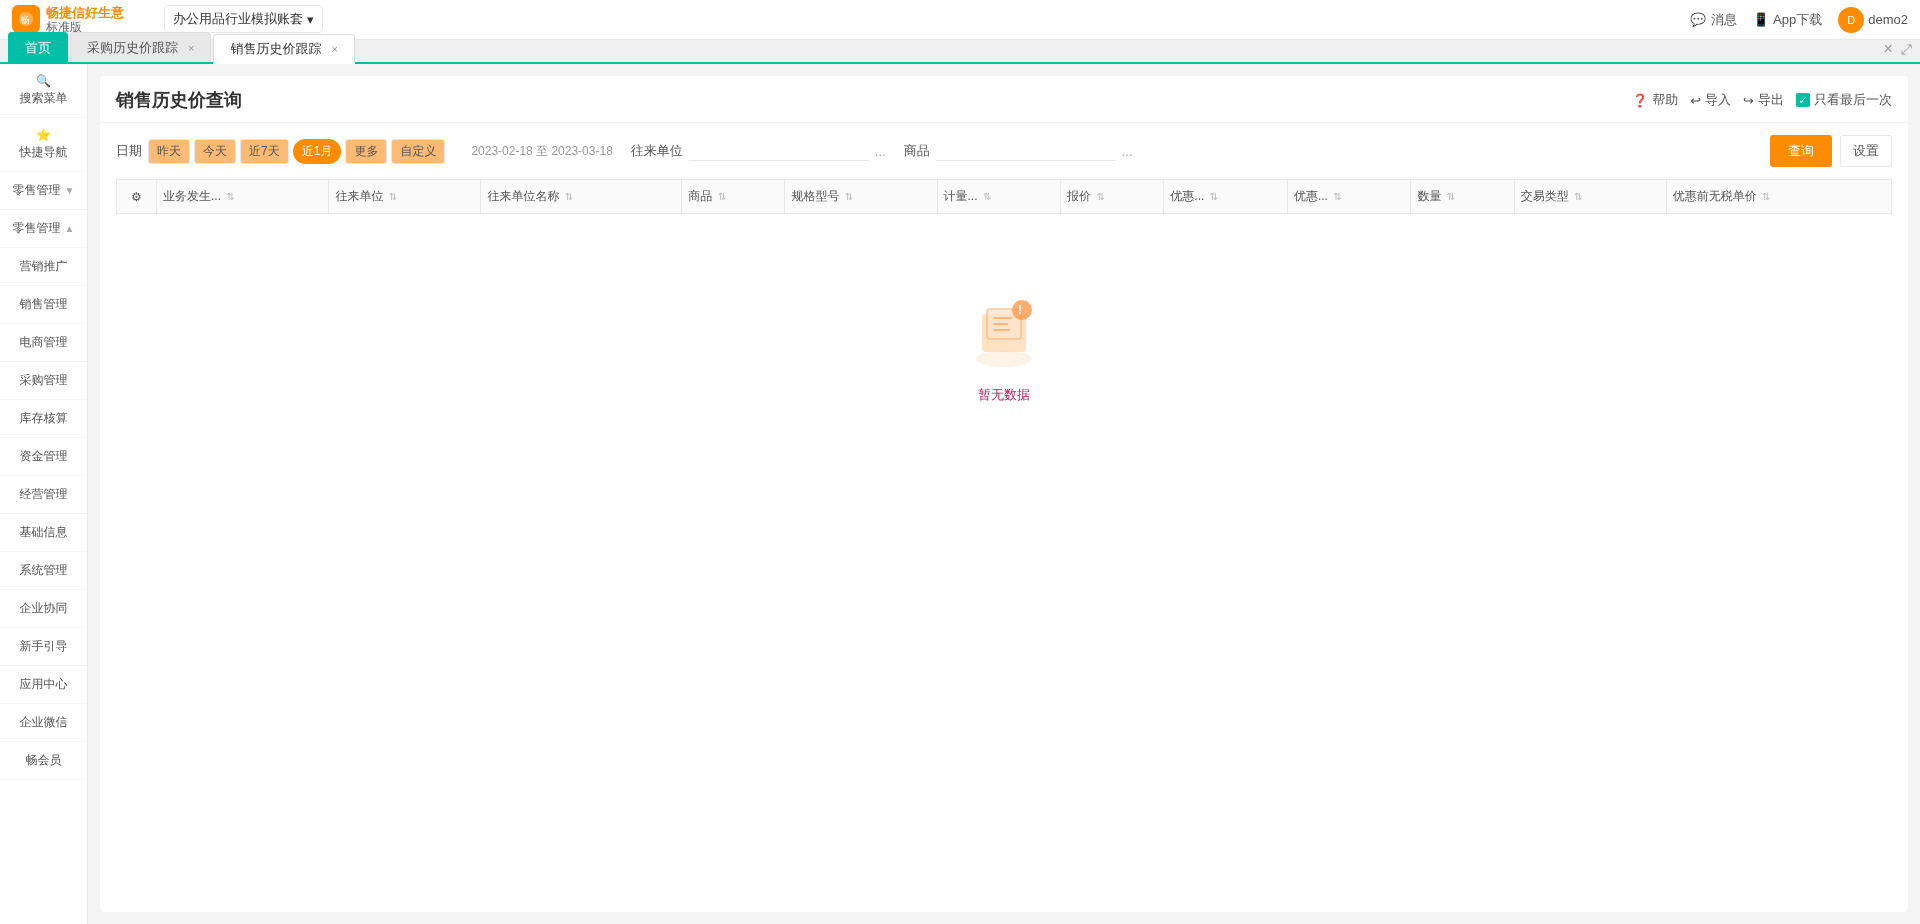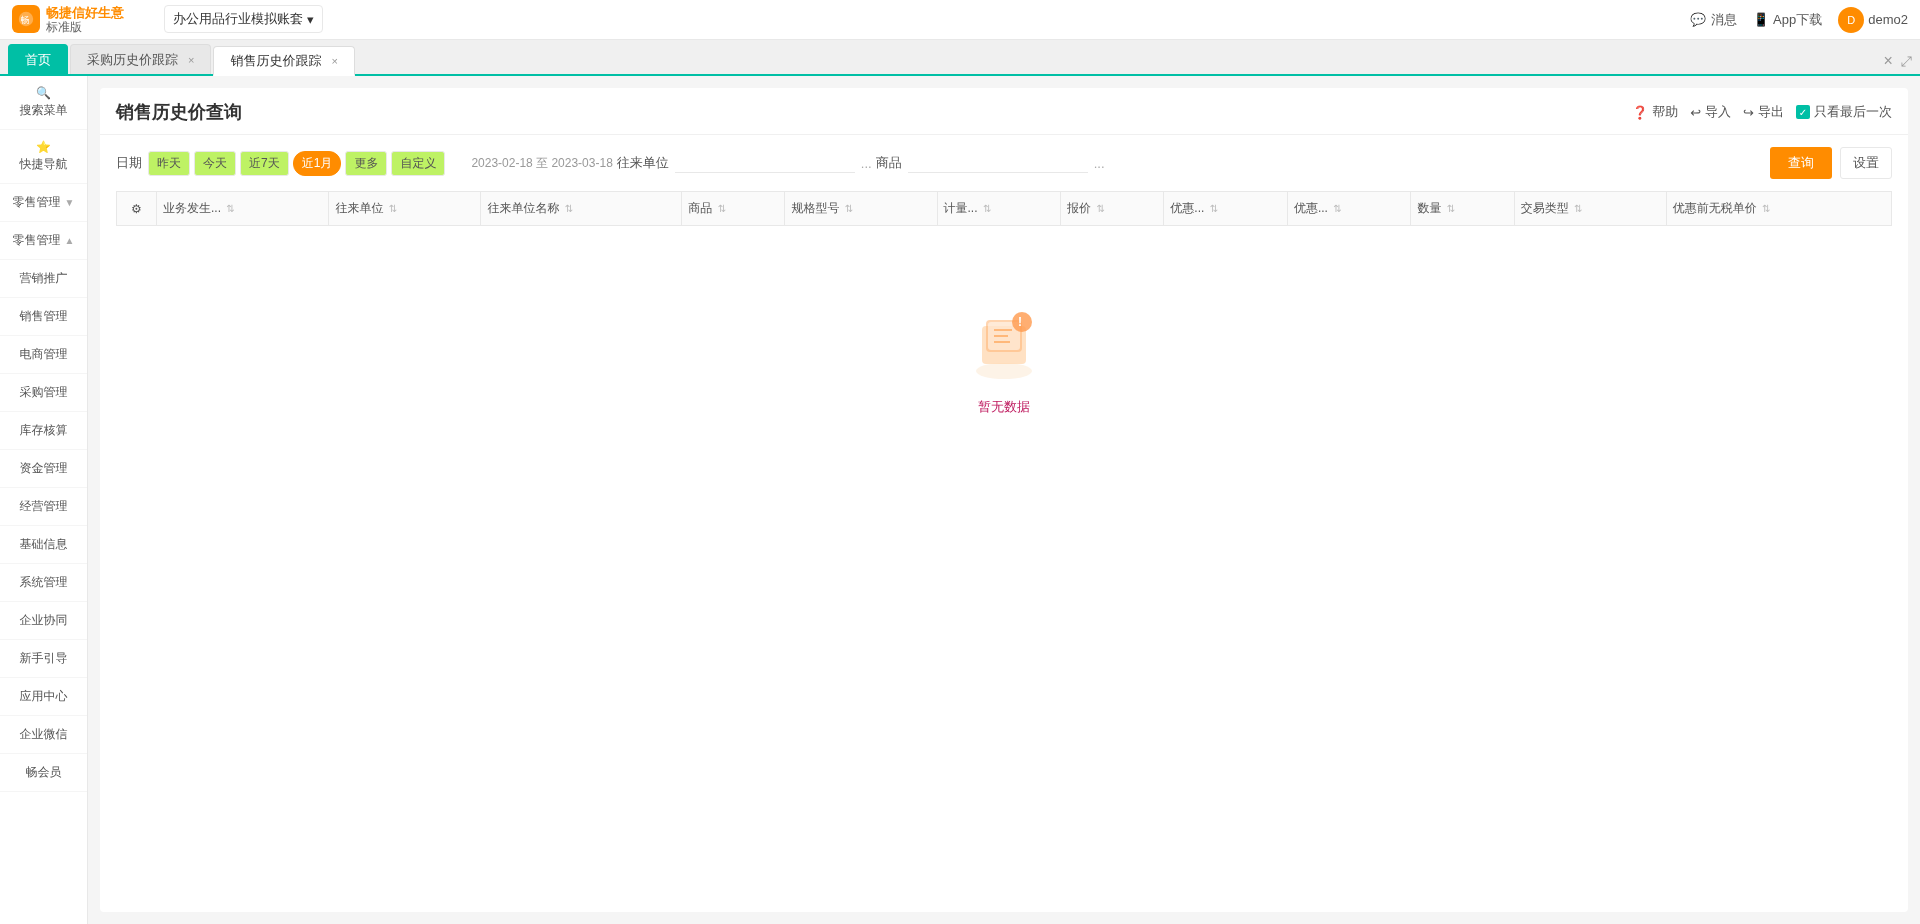--- a/index.html
+++ b/index.html
@@ -22,21 +22,21 @@
     .brand-icon svg { width: 18px; height: 18px; fill: #fff; }
     .brand-text { font-size: 12px; color: #666; line-height: 1.2; }
     .brand-text .line1 { color: #ff8c00; font-weight: bold; font-size: 13px; }
     .dropdown-selector { display: flex; align-items: center; gap: 4px; padding: 4px 8px; border: 1px solid #e8e8e8; border-radius: 4px; cursor: pointer; font-size: 13px; color: #333; background: #fff; margin-left: 32px; }
     .top-header-right { display: flex; align-items: center; gap: 16px; font-size: 13px; color: #555; }
     .top-right-item { display: flex; align-items: center; gap: 4px; cursor: pointer; }
     .avatar { width: 26px; height: 26px; border-radius: 50%; background: #ff8c00; display: flex; align-items: center; justify-content: center; color: #fff; font-size: 11px; }
 
     
     .tabs-bar {
-      height: 36px;
+      height: 24px;
       background: #f0f0f0;
       display: flex;
       align-items: flex-end;
       padding: 0 8px;
       flex-shrink: 0;
       border-bottom: 2px solid #00bfa5;
     }
     .tab {
       height: 30px;
       padding: 0 16px;
@@ -124,27 +124,27 @@
     .page-actions { display: flex; align-items: center; gap: 12px; font-size: 13px; color: #555; }
     .page-action-item { display: flex; align-items: center; gap: 4px; cursor: pointer; }
     .checkbox-checked { width: 14px; height: 14px; background: #00bfa5; border-radius: 2px; display: flex; align-items: center; justify-content: center; }
     .checkbox-checked::after { content: '✓'; color: #fff; font-size: 10px; }
 
     
     .filter-bar {
       padding: 12px 16px;
       display: flex;
       align-items: center;
-      gap: 4px;
+      gap: 18px;
       flex-wrap: wrap;
     }
     .filter-group { display: flex; align-items: center; gap: 6px; }
     .filter-label { font-size: 13px; color: #555; }
     .date-buttons { display: flex; gap: 4px; align-items: center; }
-    .date-btn { padding: 3px 8px; border: 1px solid #e8e8e8; border-radius: 3px; font-size: 12px; color: #555; cursor: pointer; background: #bef264; }
+    .date-btn { padding: 3px 8px; border: 1px solid #e8e8e8; border-radius: 3px; font-size: 12px; color: #555; cursor: pointer; background: #fdba74; }
     .date-btn.active { background: #ff8c00; color: #fff; border-color: #ff8c00; border-radius: 12px; }
     .date-range { font-size: 12px; color: #999; margin-left: 20px; }
     .filter-input { display: flex; align-items: center; gap: 6px; }
     .filter-input-label { font-size: 13px; color: #555; }
     .filter-input-field { border: none; border-bottom: 1px solid #e8e8e8; padding: 2px 4px; font-size: 13px; color: #333; width: 180px; outline: none; }
     .filter-input-dots { color: #aaa; font-size: 13px; }
     .filter-actions { margin-left: auto; display: flex; gap: 8px; }
     .btn-query { background: #ff8c00; color: #fff; border: none; padding: 6px 18px; border-radius: 3px; font-size: 13px; cursor: pointer; }
     .btn-settings { background: #fff; color: #555; border: 1px solid #e8e8e8; padding: 6px 12px; border-radius: 3px; font-size: 13px; cursor: pointer; }
 

